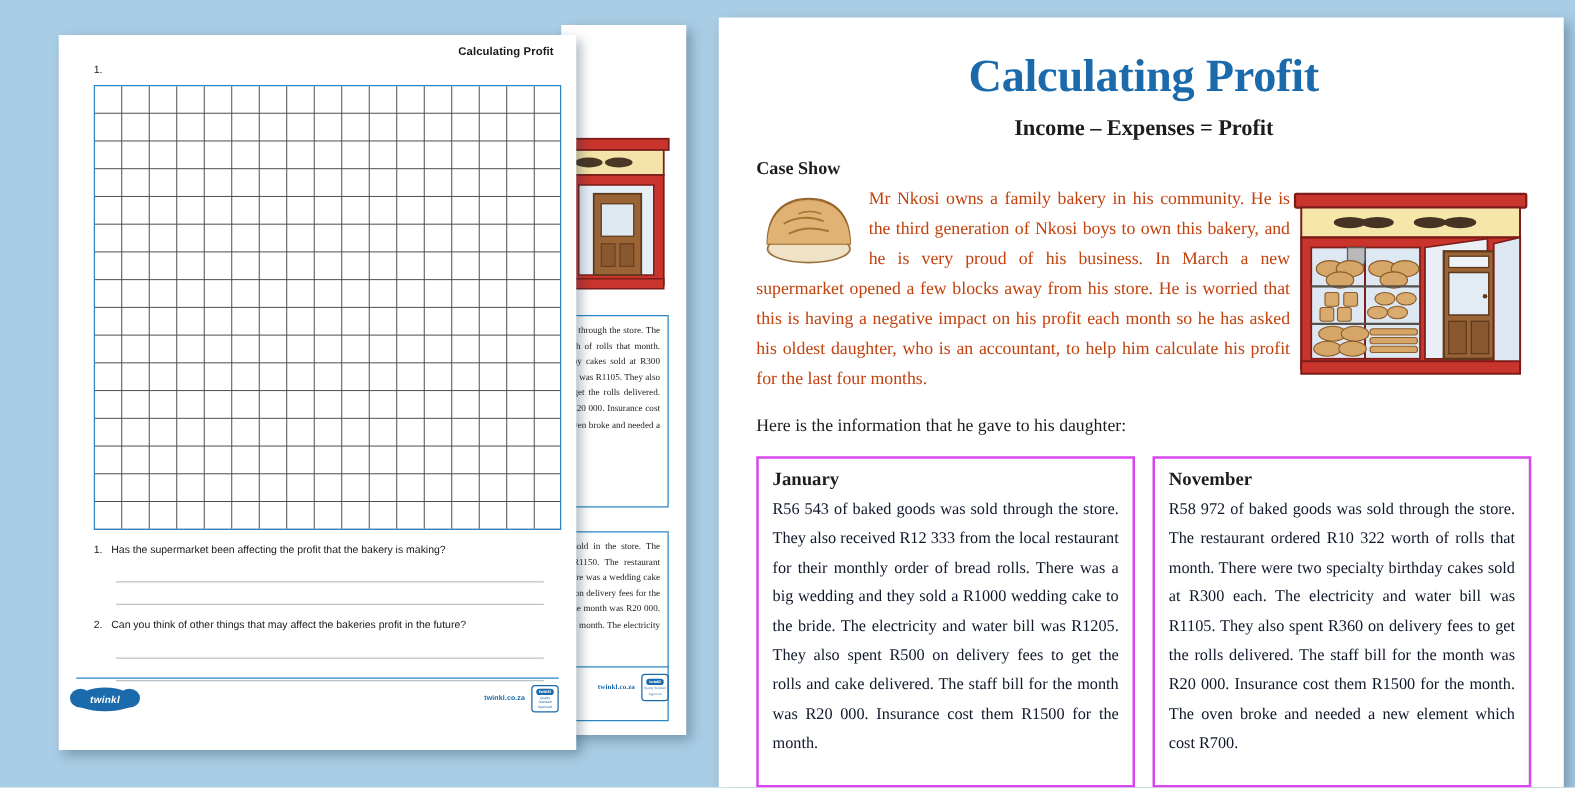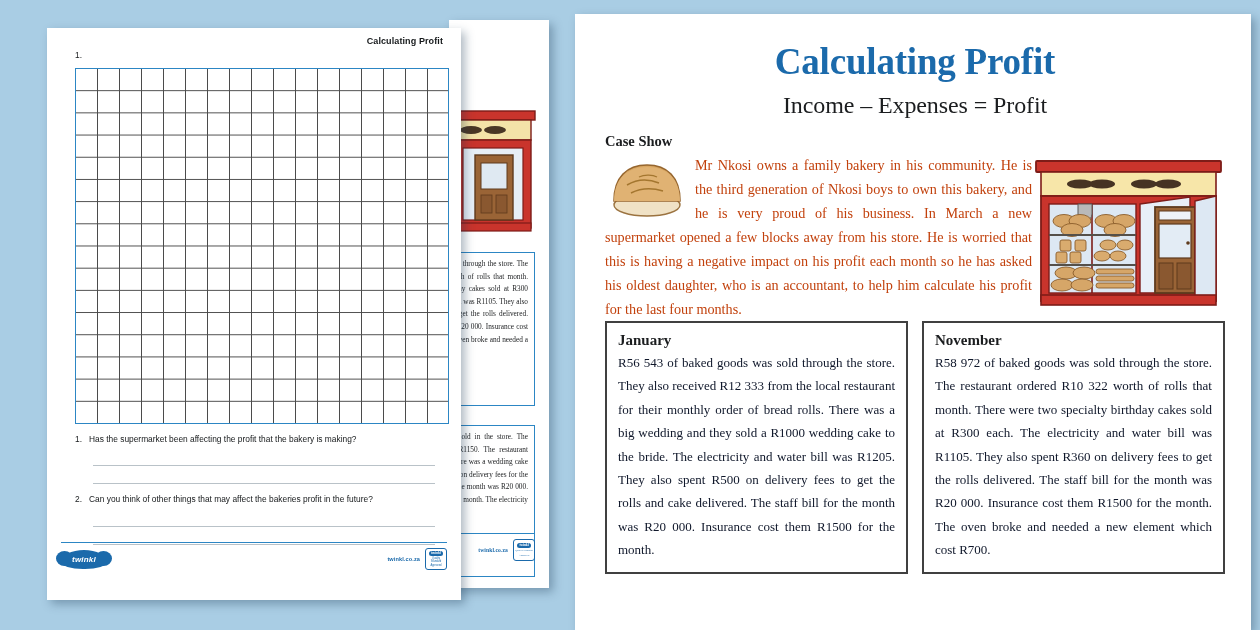--- a/index.html
+++ b/index.html
@@ -102,41 +102,41 @@
 
   
   #page-right{left:556px;top:14px;width:676px;height:616px;z-index:10;}
   .rt{position:relative;width:100%;height:100%;padding:22px 26px 0 30px;
       box-sizing:border-box;font-family:"Liberation Serif", serif;}
   .rt-title{
     text-align:center;color:#1b6aab;font-weight:bold;
     font-size:37px;letter-spacing:-.2px;line-height:44px;margin:4px 0 0;
   }
   .rt-sub{
-    text-align:center;color:#1b1d1f;font-weight:normal;
-    font-size:24px;margin:8px 0 14px;letter-spacing:-.1px;
+    text-align:center;color:#1b1d1f;font-weight:bold;
+    font-size:18px;margin:8px 0 14px;letter-spacing:-.1px;
   }
   .rt-h3{font-size:14.5px;font-weight:bold;color:#1b1d1f;margin:0 0 3px;}
   .rt-body{position:relative;}
   .shop-illo{
     float:right;width:193px;height:154px;margin:4px 0 4px 12px;shape-outside:border-box;
   }
   .roll-illo{float:left;width:76px;height:66px;margin:2px 10px 2px 4px;}
   .rt-p{
     font-size:14.2px;line-height:24px;color:#c2410c;margin:0;
     text-align:justify;
   }
   .rt-here{
     clear:both;font-size:14.2px;line-height:24px;color:#1b1d1f;
     margin:14px 0 12px;
   }
   .month-row{display:flex;gap:14px;}
   .month-box{
-    flex:1;border:2px solid #404040;box-sizing:border-box;
-    padding:9px 11px 10px;min-height:242px;background:#fff;
+    flex:1;border:2px solid #d946ef;box-sizing:border-box;
+    padding:9px 11px 22px;min-height:242px;background:#fff;
   }
   .month-h{font-size:15px;font-weight:bold;color:#1b1d1f;margin:0 0 2px;}
   .month-p{
     font-size:13px;line-height:23.4px;color:#0f172a;margin:0;text-align:justify;
   }
 </style>
 </head>
 <body>
 
 <div class="stage">
@@ -300,20 +300,21 @@
 
         <p class="rt-p"><svg class="roll-illo" viewBox="0 0 76 66">
               <ellipse cx="38" cy="50" rx="33" ry="11" fill="#f0e2c6" stroke="#9b7340" stroke-width="1.4"></ellipse>
               <path d="M5 46 C5 22 18 10 38 10 C58 10 71 22 71 46 Z" fill="#d9a762" stroke="#96662f" stroke-width="1.6"></path>
               <path d="M5 46 C5 24 18 12 38 12 C58 12 71 24 71 46" fill="#e0b273"></path>
               <path d="M18 30 C28 24 40 24 50 28" stroke="#a4762f" stroke-width="1.5" fill="none"></path>
               <path d="M22 38 C32 33 44 33 54 36" stroke="#a4762f" stroke-width="1.5" fill="none"></path>
               <path d="M30 22 C36 19 44 20 48 22" stroke="#a4762f" stroke-width="1.2" fill="none"></path>
             </svg>Mr Nkosi owns a family bakery in his community. He is the third generation of Nkosi boys to own this bakery, and he is very proud of his business. In March a new supermarket opened a few blocks away from his store. He is worried that this is having a negative impact on his profit each month so he has asked his oldest daughter, who is an accountant, to help him calculate his profit for the last four months.</p>
 
+        <div class="rt-here">Here is the information that he gave to his daughter:</div>
       </div>
 
       <div class="month-row">
         <div class="month-box">
           <div class="month-h">January</div>
           <p class="month-p">R56 543 of baked goods was sold through the store. They also received R12 333 from the local restaurant for their monthly order of bread rolls. There was a big wedding and they sold a R1000 wedding cake to the bride. The electricity and water bill was R1205. They also spent R500 on delivery fees to get the rolls and cake delivered. The staff bill for the month was R20 000. Insurance cost them R1500 for the month.</p>
         </div>
         <div class="month-box">
           <div class="month-h">November</div>
           <p class="month-p">R58 972 of baked goods was sold through the store. The restaurant ordered R10 322 worth of rolls that month. There were two specialty birthday cakes sold at R300 each. The electricity and water bill was R1105. They also spent R360 on delivery fees to get the rolls delivered. The staff bill for the month was R20 000. Insurance cost them R1500 for the month. The oven broke and needed a new element which cost R700.</p>

